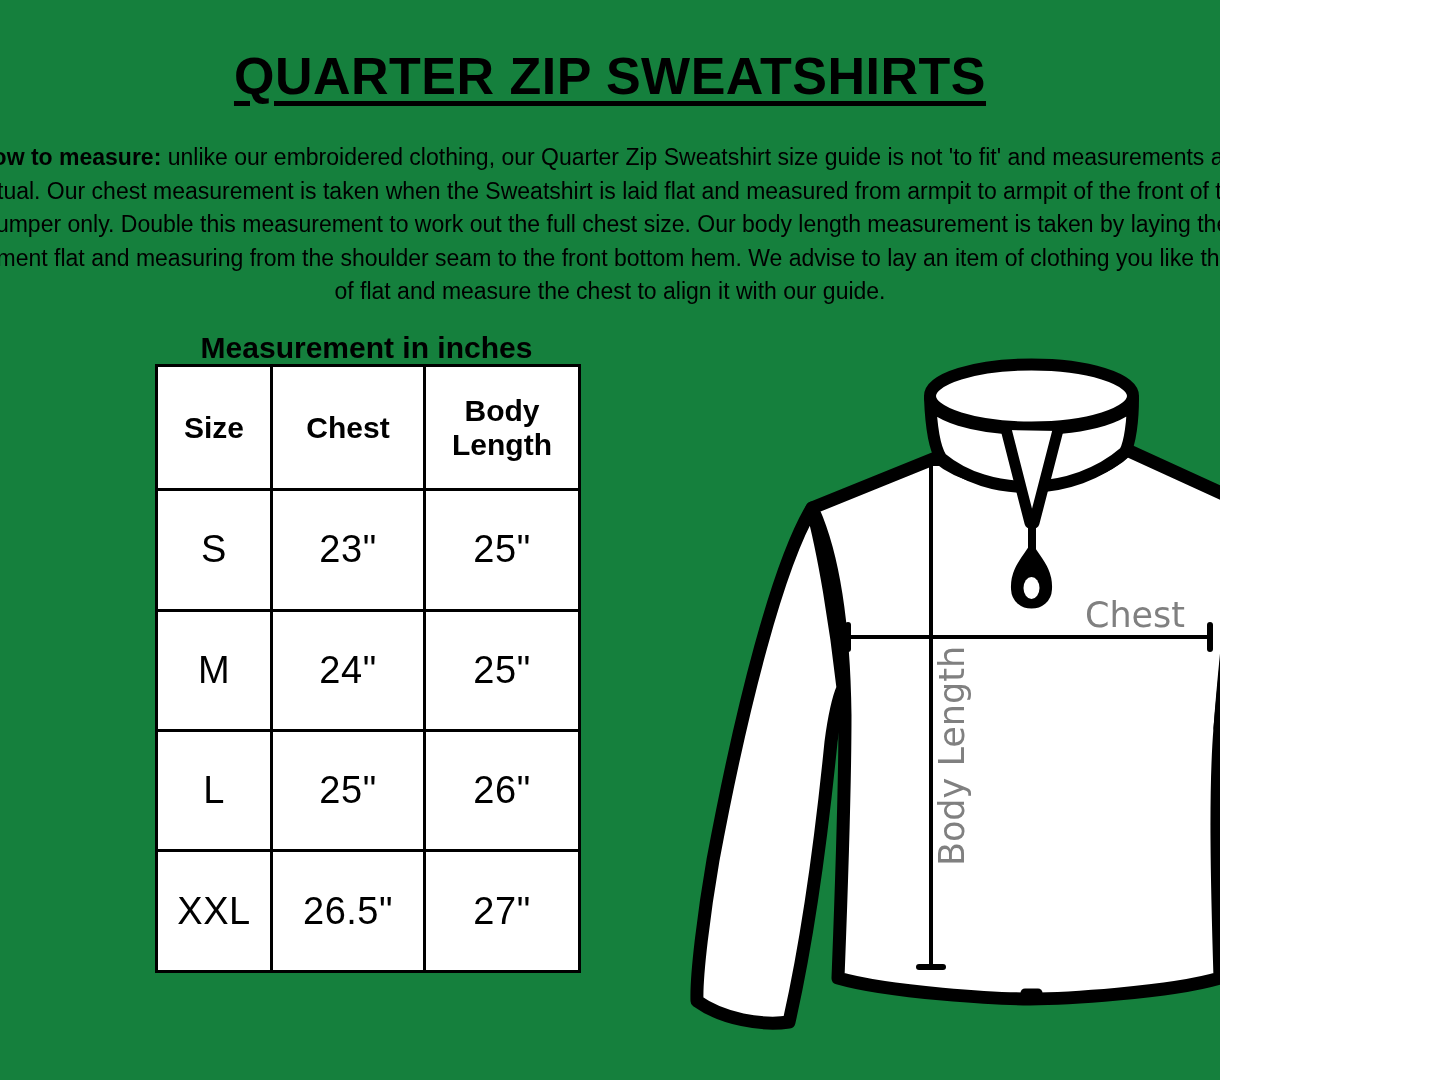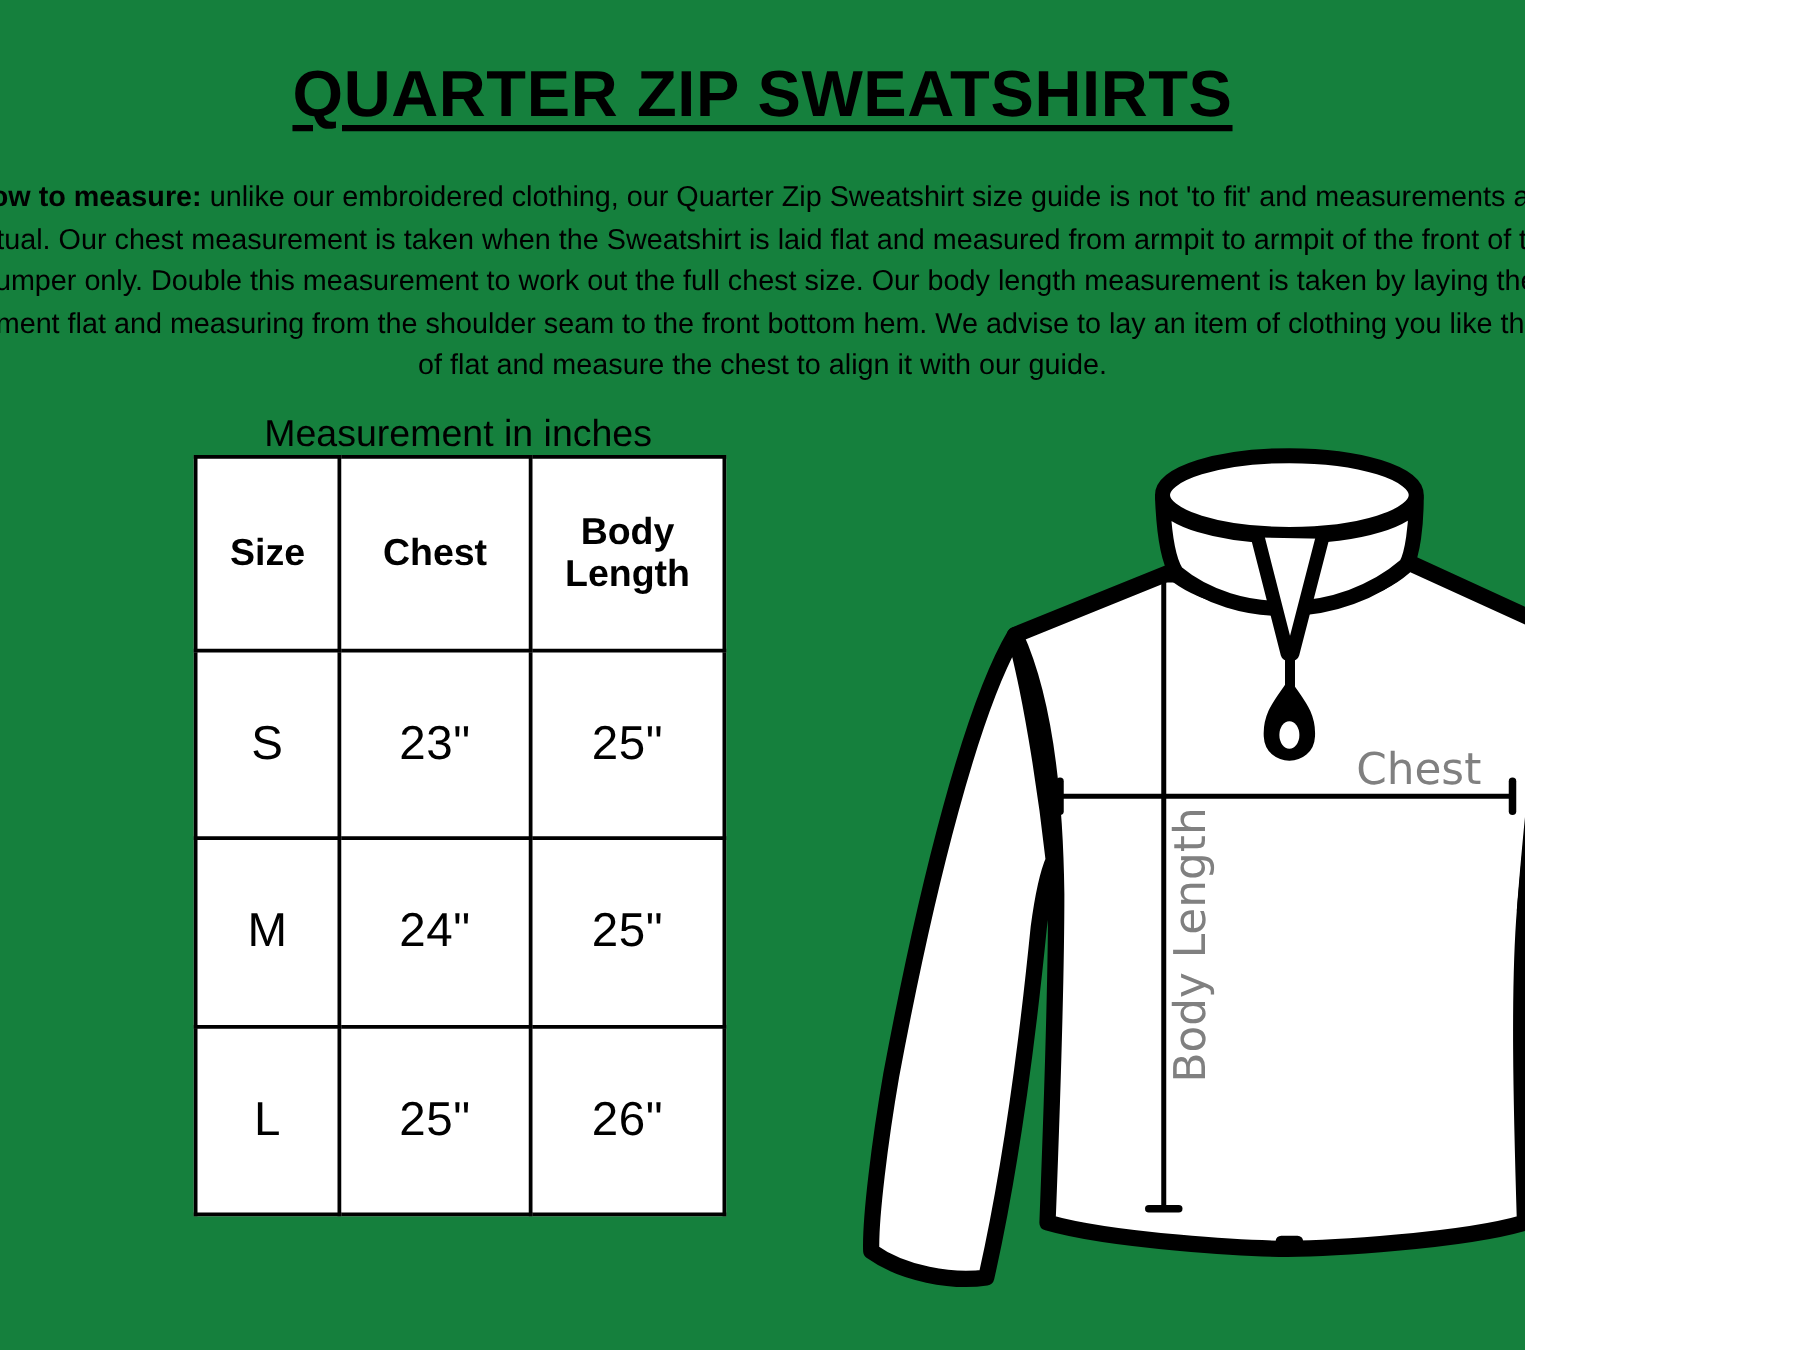--- a/index.html
+++ b/index.html
@@ -23,21 +23,21 @@
     position:absolute;top:141px;left:50%;transform:translateX(-50%);
     width:1318px;
     text-align:center;
     font-size:23px;line-height:33.5px;
     color:#000;
   }
   .howto b{font-weight:700;}
   .table-title{
     position:absolute;left:155px;top:331px;width:423px;
     text-align:center;
-    font-size:30px;font-weight:400;letter-spacing:0px;
+    font-size:30px;font-weight:700;letter-spacing:0px;
   }
   table.size-table{
     position:absolute;left:155px;top:364px;
     width:423px;height:609px;
     border-collapse:collapse;table-layout:fixed;
     background:#fff;
   }
   .size-table th,.size-table td{
     border:3px solid #000;
     text-align:center;vertical-align:middle;
@@ -87,20 +87,25 @@
     </tr>
     <tr class="r">
       <td>M</td>
       <td>24"</td>
       <td>25"</td>
     </tr>
     <tr class="r">
       <td>L</td>
       <td>25"</td>
       <td>26"</td>
+    </tr>
+    <tr class="r">
+      <td>XXL</td>
+      <td>26.5"</td>
+      <td>27"</td>
     </tr>
   </tbody>
     </table>
 
   <svg id="sweatshirt" width="720" height="700" viewBox="680 355 720 700" fill="none" stroke-linejoin="round" stroke-linecap="round">
 
     <path d="M 812,508
          C 836,560 844,640 845,715
          C 845,800 841,900 838,978
          C 890,993 1000,999 1030,999

